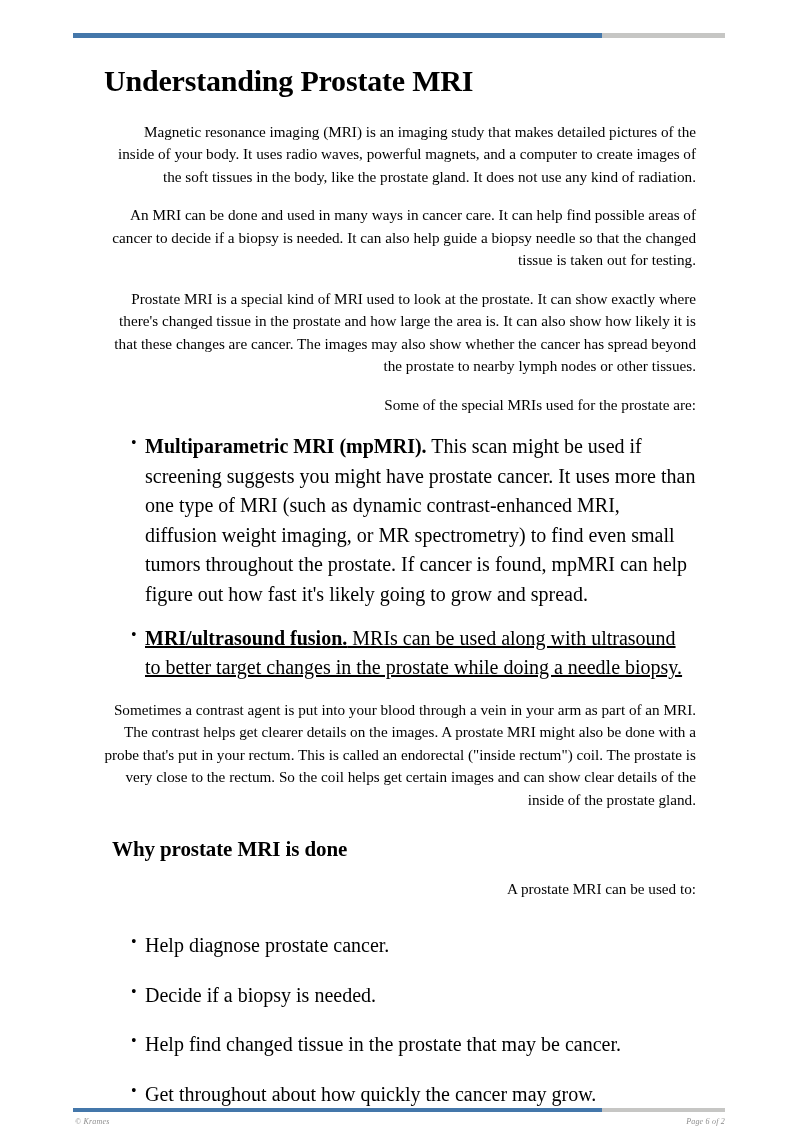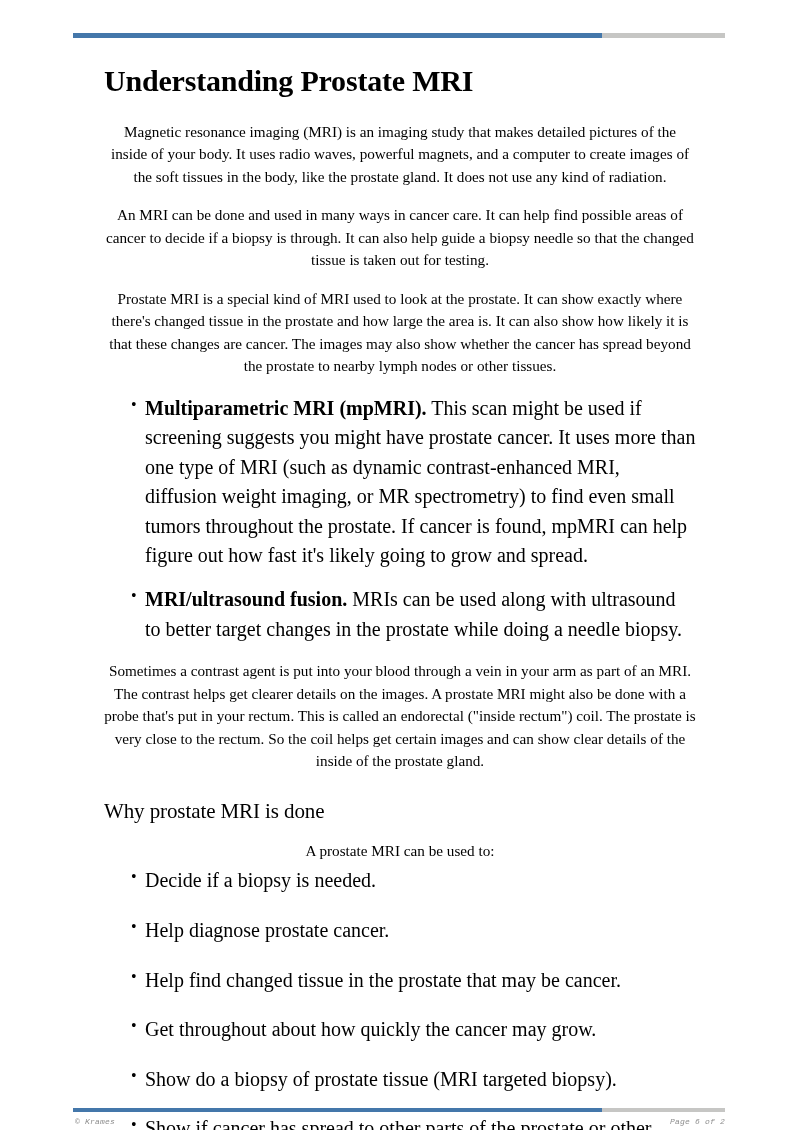--- a/index.html
+++ b/index.html
@@ -42,21 +42,21 @@
     flex: 1 1 auto;
     background: #C6C6C4;
   }
   .rule-header .seg-blue { width: 529px; }
   .rule-footer .seg-blue { width: 529px; }
 
   
   .footer-text {
     position: absolute;
     top: 1101px;
-    font-family: Liberation Mono, monospace;
+    font-family: Liberation Serif, serif;
     font-style: italic;
     font-size: 8px;
     color: #8d8d8d;
     letter-spacing: 0.2px;
   }
   .footer-left  { left: 75px; }
   .footer-right { right: 75px; }
 
   
   .content {
@@ -69,31 +69,31 @@
   h1.doc-title {
     font-size: 30px;
     font-weight: bold;
     line-height: 1.15;
     margin: 0 0 22px 0;
     letter-spacing: -0.2px;
   }
 
   h2.section-heading {
     font-size: 21px;
-    font-weight: normal;
+    font-weight: bold;
     line-height: 1.2;
-    margin: 26px 0 16px 0;
+    margin: 26px 0 16px 8px;
     letter-spacing: -0.1px;
   }
 
   p.para {
     font-size: 15.2px;
     line-height: 1.48;
     margin: 0 0 16px 0;
-    text-align: center;
+    text-align: right;
   }
 
   ul.bullets {
     list-style: none;
     margin: 0 0 10px 0;
     padding: 0;
   }
   ul.bullets > li {
     position: relative;
     font-size: 20px;
@@ -103,21 +103,21 @@
   }
   ul.bullets > li::before {
     content: "\2022";
     position: absolute;
     left: 27px;
     top: -1px;
     font-size: 16px;
     line-height: 1.48;
   }
   ul.bullets.spaced > li { margin-bottom: 20px; }
-  ul.bullets > li:last-child { margin-bottom: 16px; }
+  ul.bullets > li:last-child { margin-bottom: 16px; text-decoration: underline; }
 
   .lead {
     font-weight: bold;
   }
 </style>
 </head>
 <body>
 
 <div class="page">
 
@@ -125,44 +125,45 @@
     <div class="seg-blue"></div>
     <div class="seg-gray"></div>
   </div>
 
   <div class="content">
 
     <h1 class="doc-title">Understanding Prostate MRI</h1>
 
     <p class="para">Magnetic resonance imaging (MRI) is an imaging study that makes detailed pictures of the inside of your body. It uses radio waves, powerful magnets, and a computer to create images of the soft tissues in the body, like the prostate gland. It does not use any kind of radiation.</p>
 
-    <p class="para">An MRI can be done and used in many ways in cancer care. It can help find possible areas of cancer to decide if a biopsy is through. It can also help guide a biopsy needle so that the changed tissue is taken out for testing.</p>
+    <p class="para">An MRI can be done and used in many ways in cancer care. It can help find possible areas of cancer to decide if a biopsy is needed. It can also help guide a biopsy needle so that the changed tissue is taken out for testing.</p>
 
     <p class="para">Prostate MRI is a special kind of MRI used to look at the prostate. It can show exactly where there's changed tissue in the prostate and how large the area is. It can also show how likely it is that these changes are cancer. The images may also show whether the cancer has spread beyond the prostate to nearby lymph nodes or other tissues.</p>
 
+    <p class="para">Some of the special MRIs used for the prostate are:</p>
 
     <ul class="bullets">
       <li>
         <span class="lead">Multiparametric MRI (mpMRI).</span><span> This scan might be used if screening suggests you might have prostate cancer. It uses more than one type of MRI (such as dynamic contrast-enhanced MRI, diffusion weight imaging, or MR spectrometry) to find even small tumors throughout the prostate. If cancer is found, mpMRI can help figure out how fast it's likely going to grow and spread.</span>
       </li>
       <li>
         <span class="lead">MRI/ultrasound fusion.</span><span> MRIs can be used along with ultrasound to better target changes in the prostate while doing a needle biopsy.</span>
       </li>
     </ul>
 
     <p class="para" style="margin-top:16px;">Sometimes a contrast agent is put into your blood through a vein in your arm as part of an MRI. The contrast helps get clearer details on the images. A prostate MRI might also be done with a probe that's put in your rectum. This is called an endorectal ("inside rectum") coil. The prostate is very close to the rectum. So the coil helps get certain images and can show clear details of the inside of the prostate gland.</p>
 
 
     <h2 class="section-heading">Why prostate MRI is done</h2>
 
-    <p class="para" style="margin-bottom:4px;">A prostate MRI can be used to:</p>
+    <p class="para" style="margin-bottom:30px;">A prostate MRI can be used to:</p>
 
     <ul class="bullets spaced">
+      <li>Help diagnose prostate cancer.</li>
       <li>Decide if a biopsy is needed.</li>
-      <li>Help diagnose prostate cancer.</li>
       <li>Help find changed tissue in the prostate that may be cancer.</li>
       <li>Get throughout about how quickly the cancer may grow.</li>
       <li>Show do a biopsy of prostate tissue (MRI targeted biopsy).</li>
       <li>Show if cancer has spread to other parts of the prostate or other areas of the body.</li>
     </ul>
 
   </div>
 
   <div class="rule rule-footer">
     <div class="seg-blue"></div>

